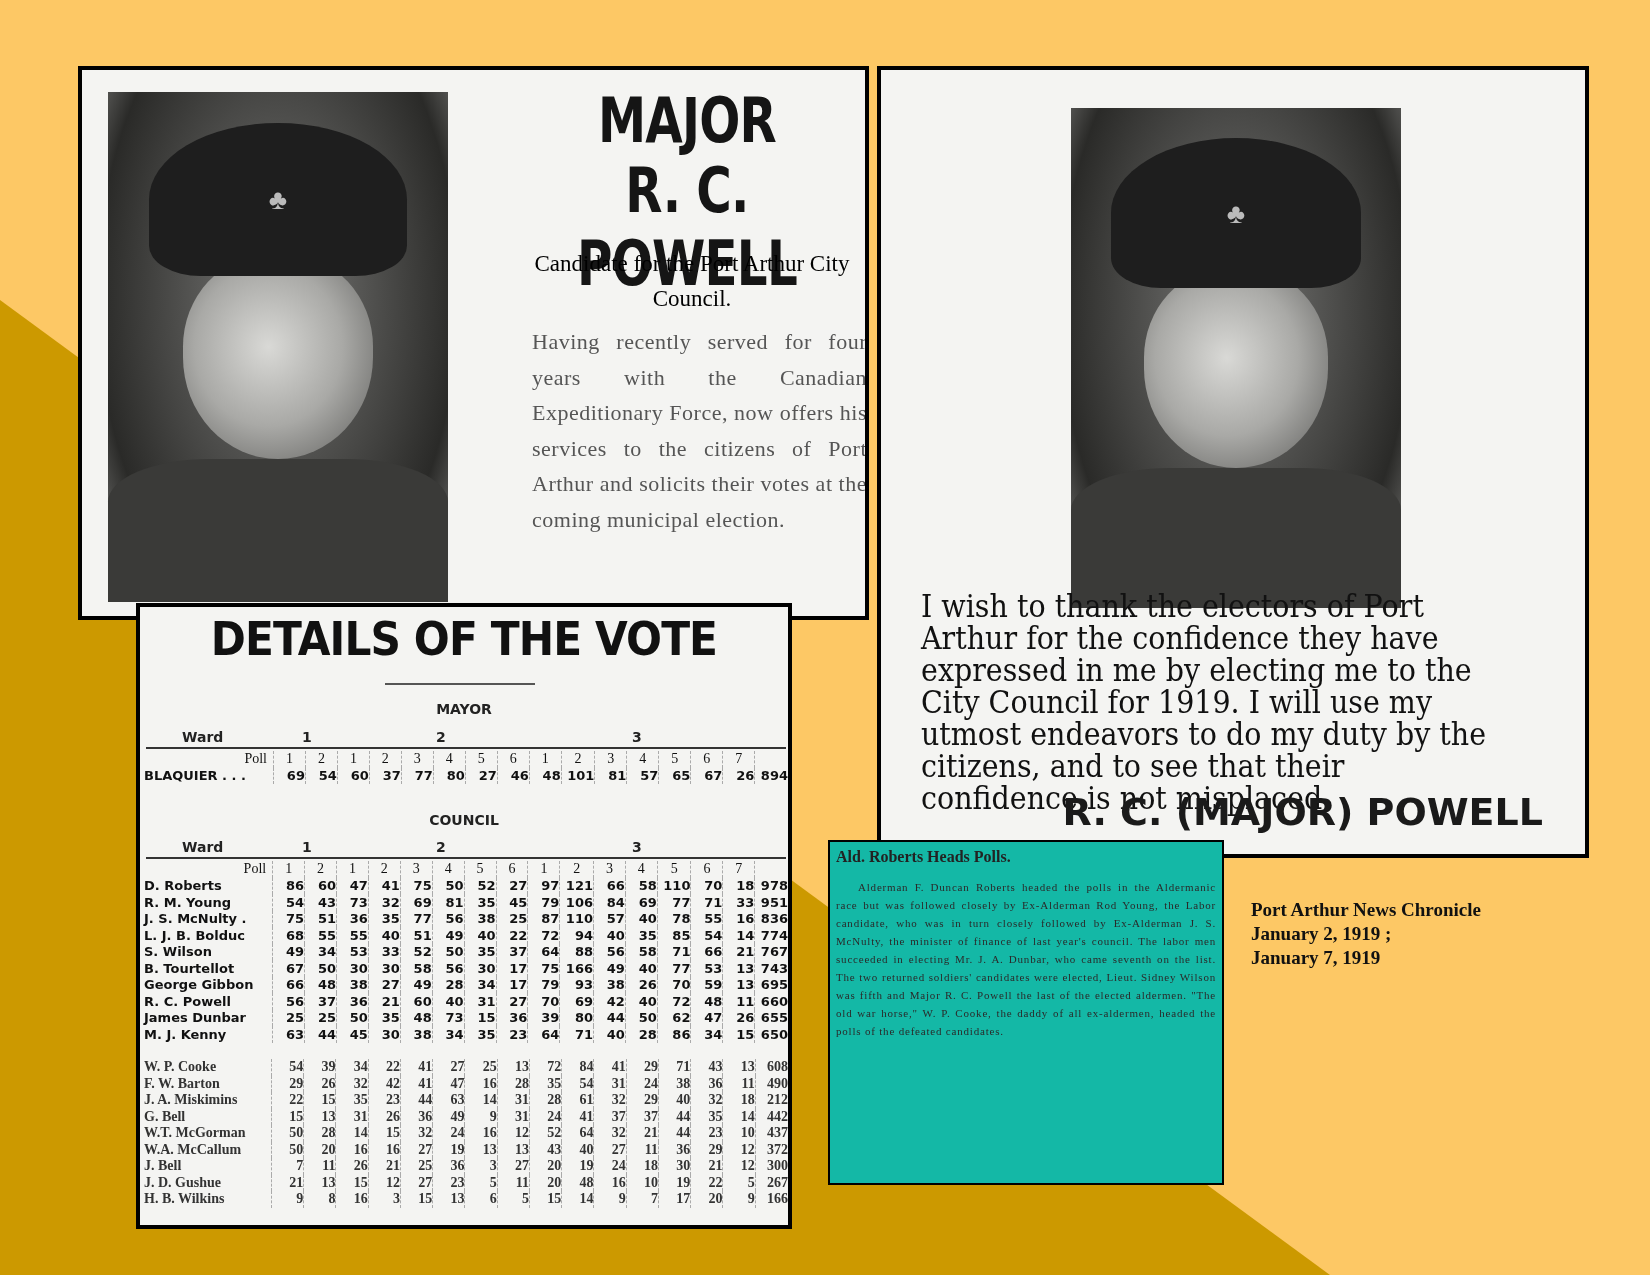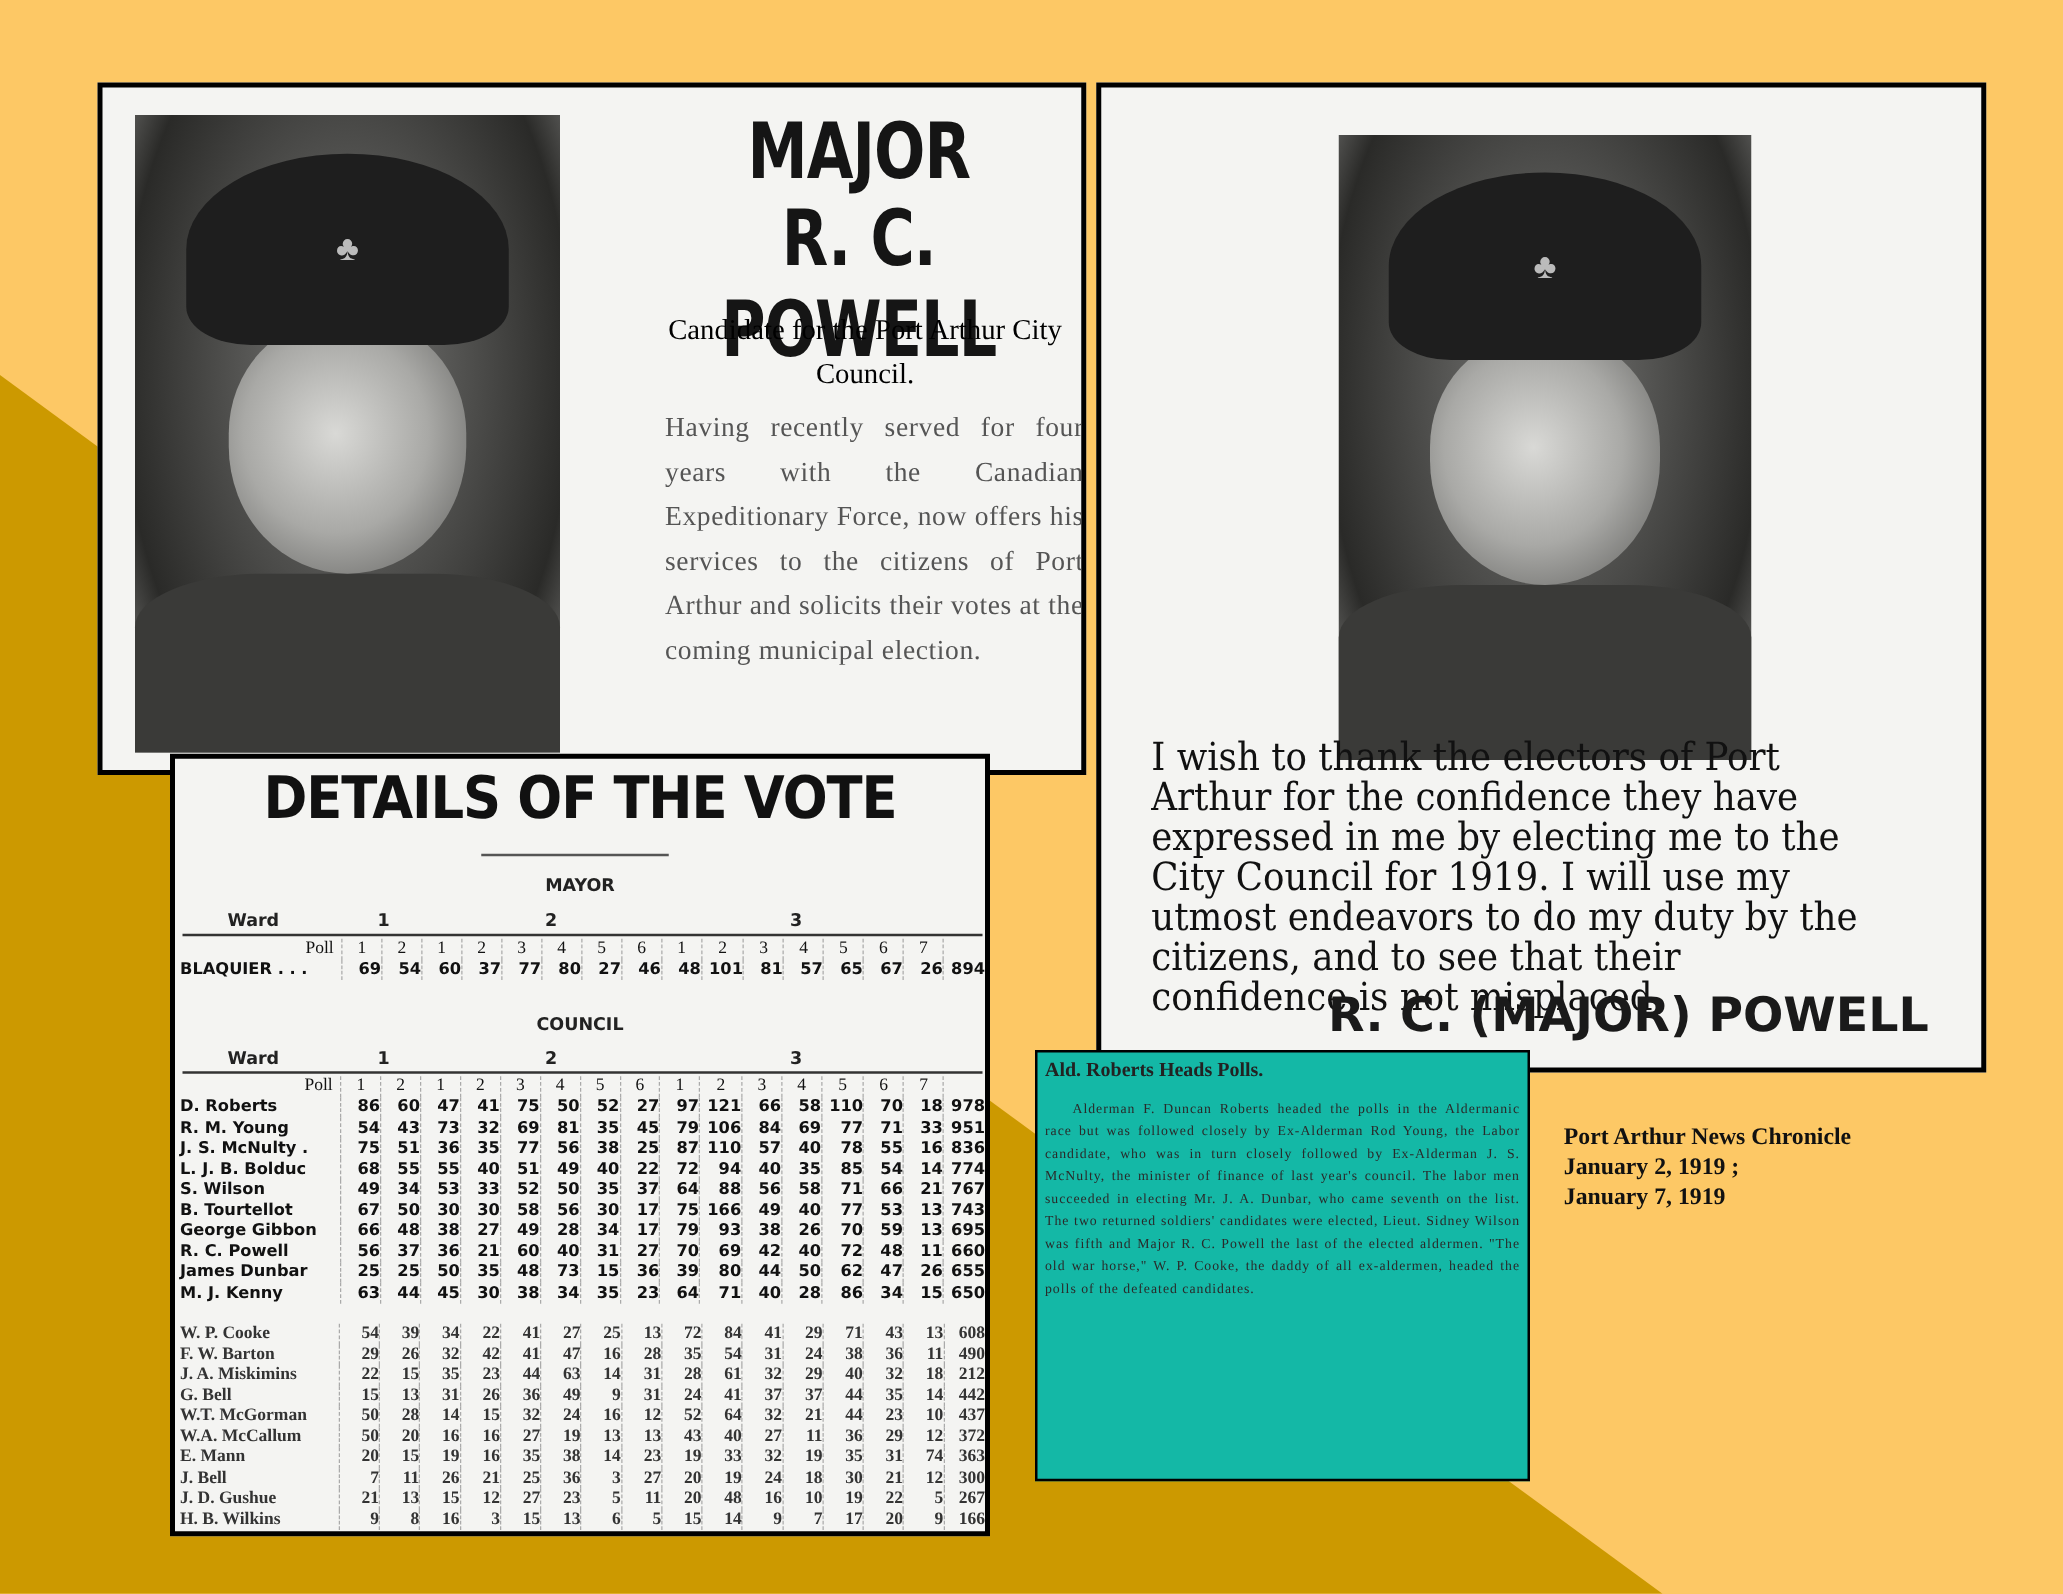--- a/index.html
+++ b/index.html
@@ -457,39 +457,20 @@
           <td class="num">43</td>
           <td class="num">40</td>
           <td class="num">27</td>
           <td class="num">11</td>
           <td class="num">36</td>
           <td class="num">29</td>
           <td class="num">12</td>
           <td class="num">372</td>
         </tr>
         <tr>
-          <td class="nm">E. Mann</td>
-          <td class="num">20</td>
-          <td class="num">15</td>
-          <td class="num">19</td>
-          <td class="num">16</td>
-          <td class="num">35</td>
-          <td class="num">38</td>
-          <td class="num">14</td>
-          <td class="num">23</td>
-          <td class="num">19</td>
-          <td class="num">33</td>
-          <td class="num">32</td>
-          <td class="num">19</td>
-          <td class="num">35</td>
-          <td class="num">31</td>
-          <td class="num">74</td>
-          <td class="num">363</td>
-        </tr>
-        <tr>
           <td class="nm">J. Bell</td>
           <td class="num">7</td>
           <td class="num">11</td>
           <td class="num">26</td>
           <td class="num">21</td>
           <td class="num">25</td>
           <td class="num">36</td>
           <td class="num">3</td>
           <td class="num">27</td>
           <td class="num">20</td>

